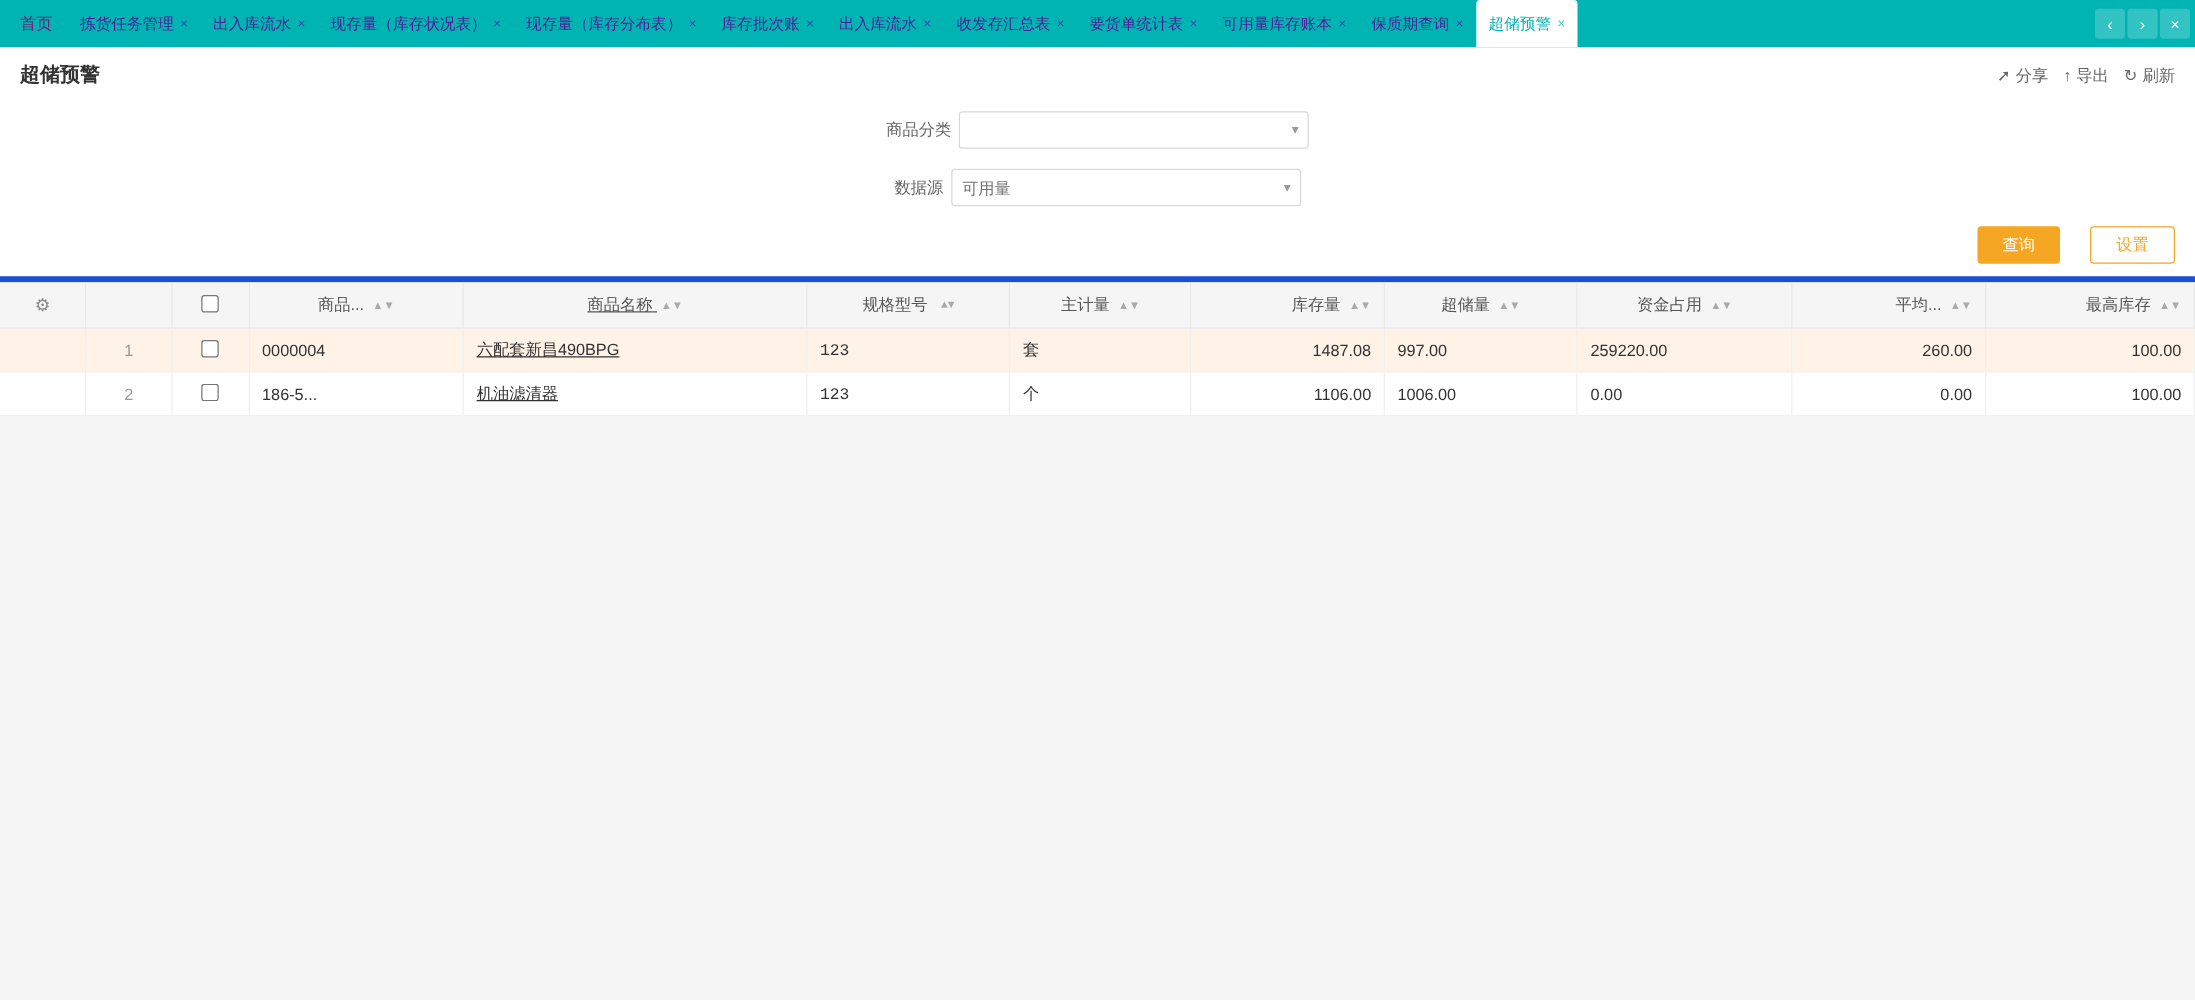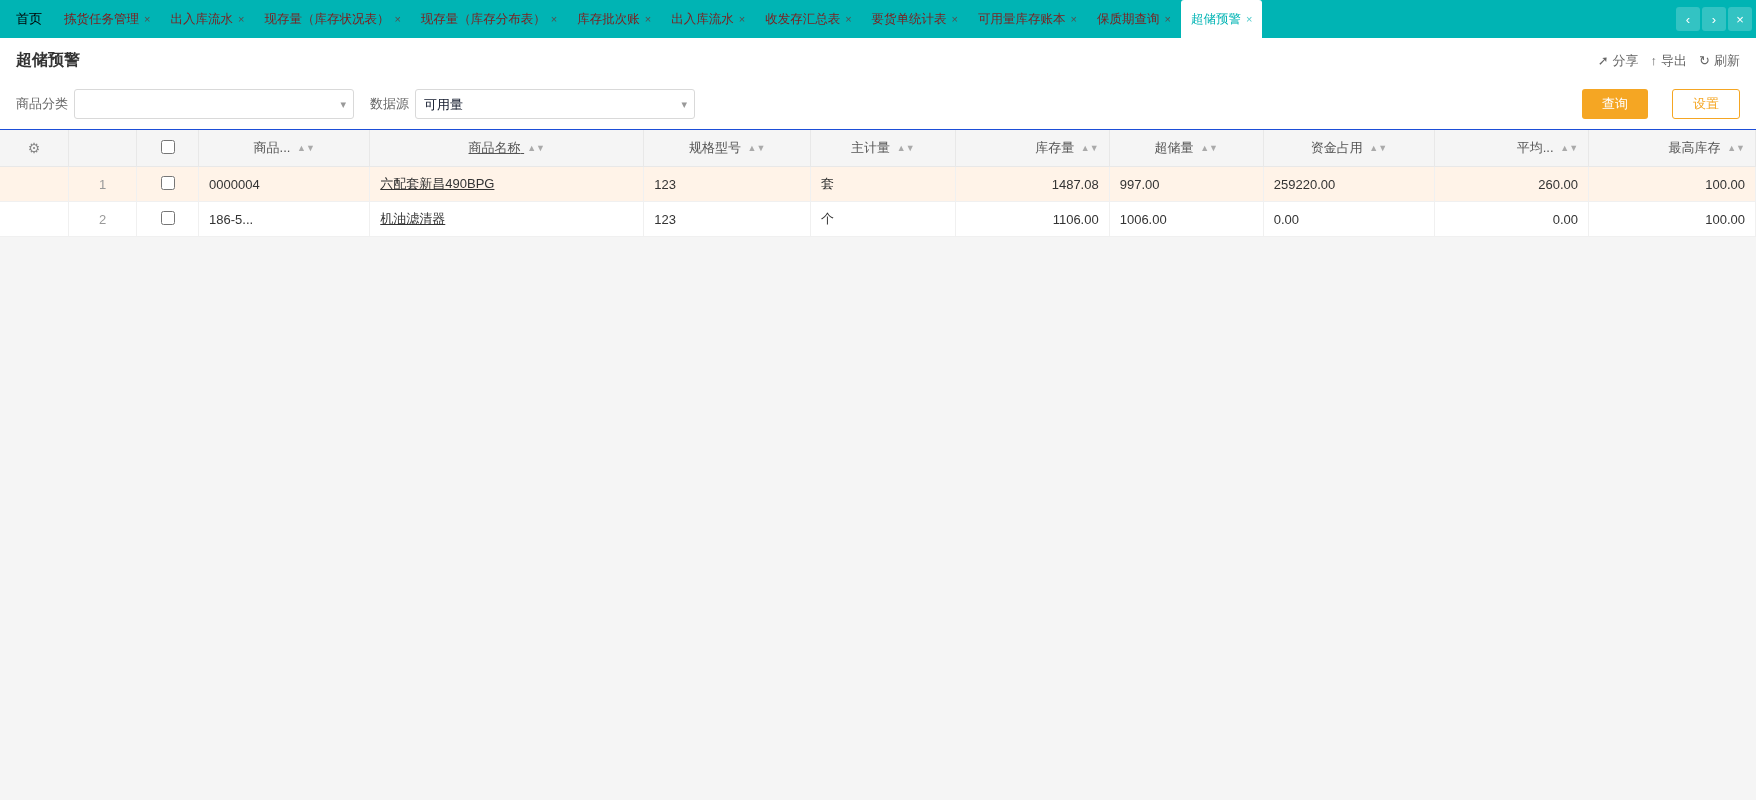--- a/index.html
+++ b/index.html
@@ -13,40 +13,40 @@
       height: 38px;
       padding: 0 4px;
       overflow: hidden;
       gap: 0;
     }
     .nav-item {
       display: flex;
       align-items: center;
       padding: 0 10px;
       height: 38px;
-      color: #7f1d1d;
+      color: #4c1d95;
       font-size: 12.5px;
       white-space: nowrap;
       cursor: pointer;
       position: relative;
     }
     .nav-item.active {
       background: #fff;
       color: #00b4b4;
       border-radius: 3px 3px 0 0;
     }
     .nav-item .close-x {
       margin-left: 5px;
       font-size: 11px;
       opacity: 0.7;
       cursor: pointer;
     }
     .nav-home {
       padding: 0 12px;
-      color: #000000;
+      color: #701a75;
       font-size: 13px;
       cursor: pointer;
     }
     .nav-arrows {
       margin-left: auto;
       display: flex;
       align-items: center;
       gap: 2px;
     }
     .nav-arrow-btn {
@@ -89,39 +89,40 @@
       color: #666;
     }
 
     
     .filter-row {
       background: #fff;
       padding: 10px 16px;
       display: flex;
       align-items: center;
       gap: 16px;
-      border-bottom: 1px solid #1d4ed8;
+      border-bottom: 5px solid #1d4ed8;
+      flex-direction: column;
     }
     .filter-item {
       display: flex;
       align-items: center;
       gap: 6px;
     }
     .filter-label {
       color: #666;
       font-size: 13px;
       white-space: nowrap;
     }
     .filter-select {
       border: 1px solid #d9d9d9;
       border-radius: 3px;
       padding: 4px 28px 4px 8px;
       font-size: 13px;
       min-width: 280px;
-      color: #0f172a;
+      color: #737373;
       background: #fff;
       appearance: none;
       position: relative;
       cursor: pointer;
       height: 30px;
     }
     .filter-select-wrapper {
       position: relative;
       display: inline-block;
     }
@@ -209,21 +210,21 @@
       width: 40px;
       text-align: center;
       color: #999;
     }
     .col-check {
       width: 36px;
       text-align: center;
     }
     .col-code { width: 100px; }
     .col-name { width: 160px; text-decoration: underline; }
-    .col-spec { width: 90px; }
+    .col-spec { width: 90px; font-family: Liberation Mono, monospace; }
     .col-unit { width: 70px; }
     .col-stock { width: 90px; text-align: right; }
     .col-over { width: 90px; }
     .col-capital { width: 100px; }
     .col-avg { width: 90px; text-align: right; }
     .col-max { width: 90px; text-align: right; }
 
     .setting-icon {
       display: inline-flex;
       align-items: center;

